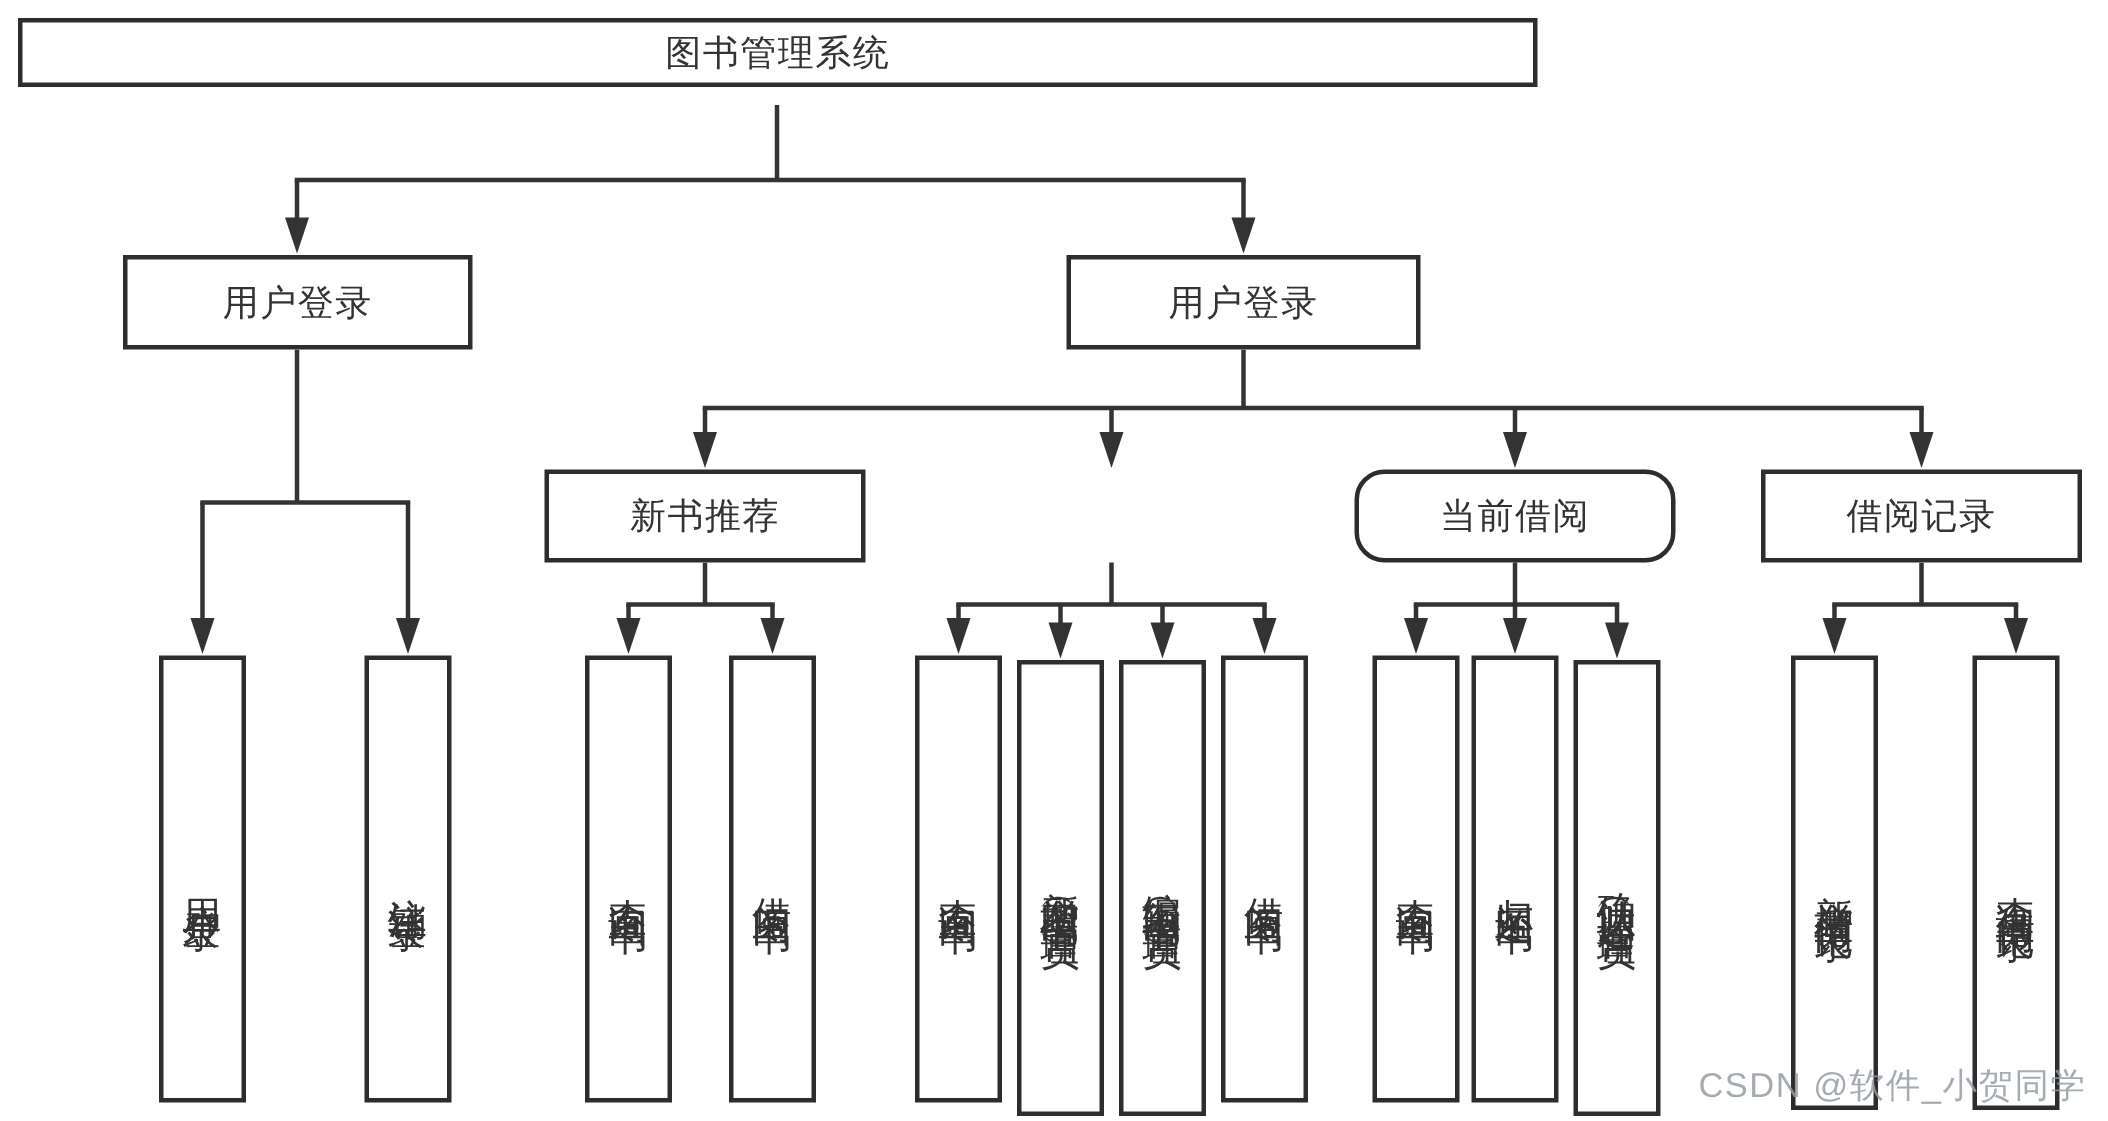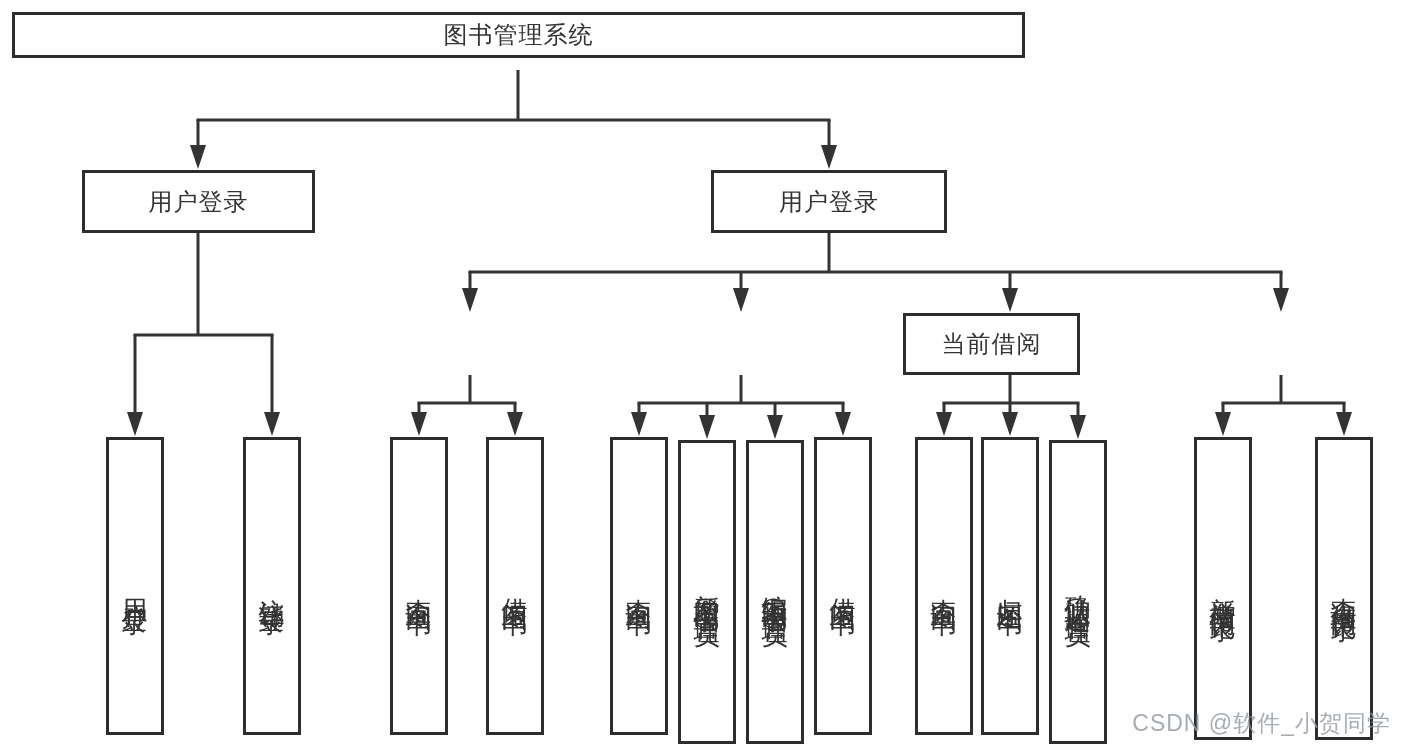--- a/index.html
+++ b/index.html
@@ -94,21 +94,23 @@
       <polygon points="1215,412 1231,412 1223,436"></polygon>
       <polygon points="1336,412 1352,412 1344,436"></polygon>
     </g>
   </svg>
 
   <div class="node h" style="left:12px; top:12px; width:1013px; height:46px;">图书管理系统</div>
 
   <div class="node h" style="left:82px; top:170px; width:233px; height:63px;">用户登录</div>
   <div class="node h" style="left:711px; top:170px; width:236px; height:63px;">用户登录</div>
 
-  <div class="node h" style="left:903px; top:313px; width:177px; height:62px;">当前借阅</div>
+  <div class="node h" style="left:363px; top:313px; width:214px; height:62px;">新书推荐</div>
+  <div class="node h" style="left:903px; top:313px; width:214px; height:62px;border-radius:20px;">当前借阅</div>
+  <div class="node h" style="left:1174px; top:313px; width:214px; height:62px;">借阅记录</div>
 
   <div class="node v" style="left:106px; top:437px; width:58px; height:298px;">用户登录</div>
   <div class="node v" style="left:243px; top:437px; width:58px; height:298px;">注销登录</div>
 
   <div class="node v" style="left:390px; top:437px; width:58px; height:298px;">查询图书</div>
   <div class="node v" style="left:486px; top:437px; width:58px; height:298px;">借阅图书</div>
 
   <div class="node v" style="left:610px; top:437px; width:58px; height:298px;">查询图书</div>
   <div class="node v" style="left:678px; top:440px; width:58px; height:304px;">新增图书（管理员）</div>
   <div class="node v" style="left:746px; top:440px; width:58px; height:304px;">编辑图书（管理员）</div>

